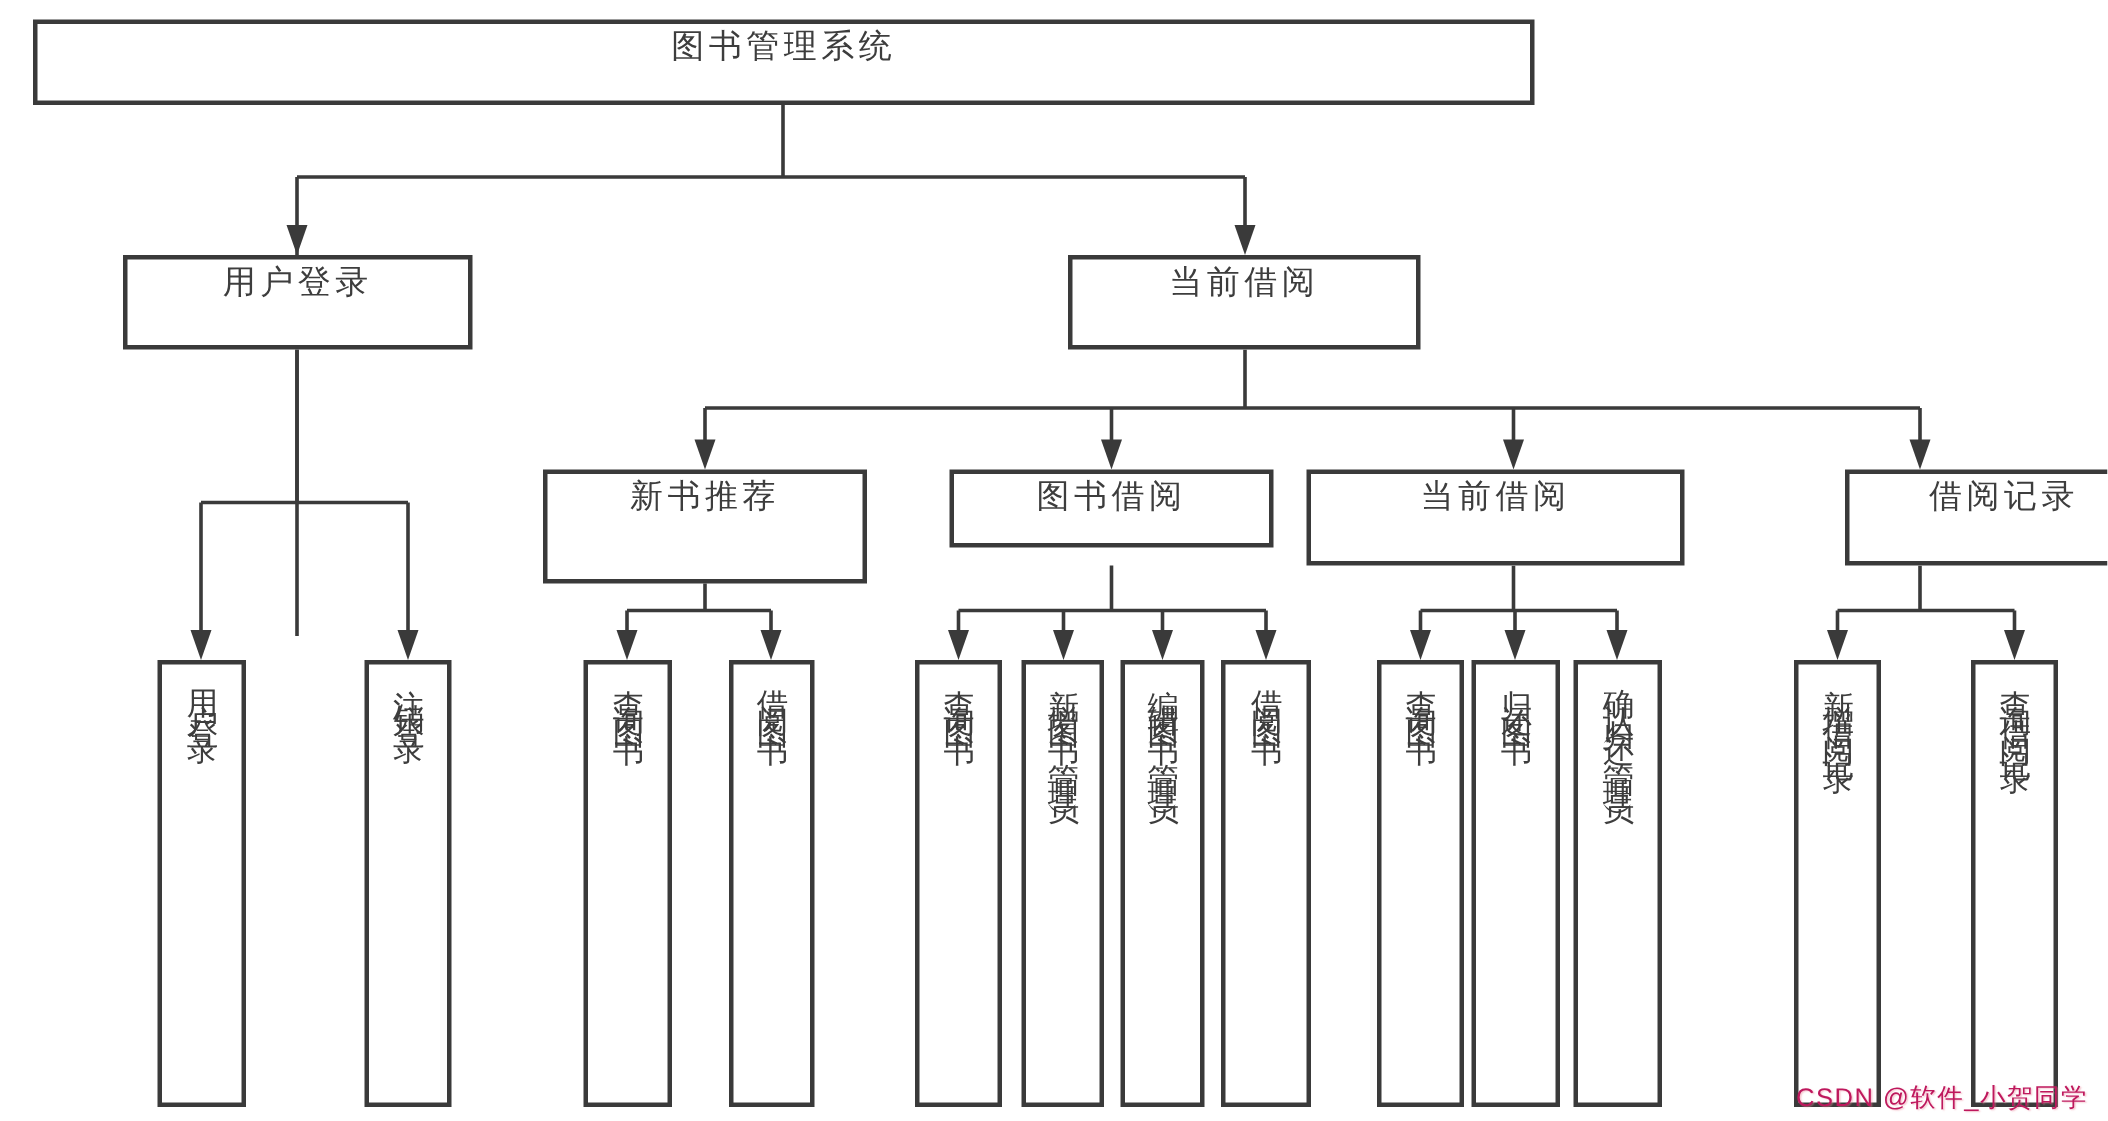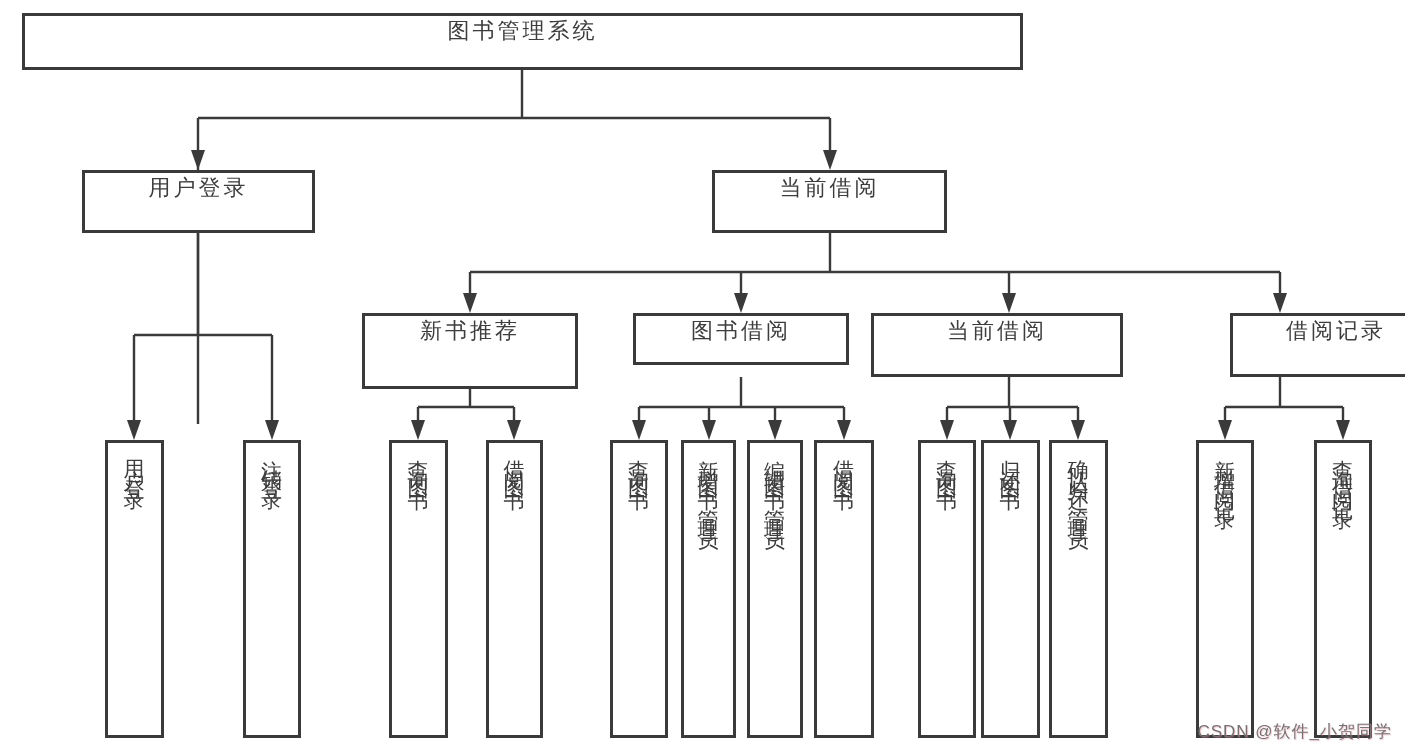--- a/index.html
+++ b/index.html
@@ -46,21 +46,21 @@
     font-size: 21px;
     letter-spacing: 10px;
     line-height: 1;
     color: #3d3d3d;
   }
   .watermark {
     position: absolute;
     right: 13px;
     bottom: 4px;
     font-size: 17px;
-    color: #737373;
+    color: #be185d;
     letter-spacing: 1px;
     text-shadow: 1px 1px 1px rgba(235, 130, 150, 0.45);
     z-index: 2;
     white-space: nowrap;
   }
 </style>
 </head>
 <body>
 
 <div class="stage">

